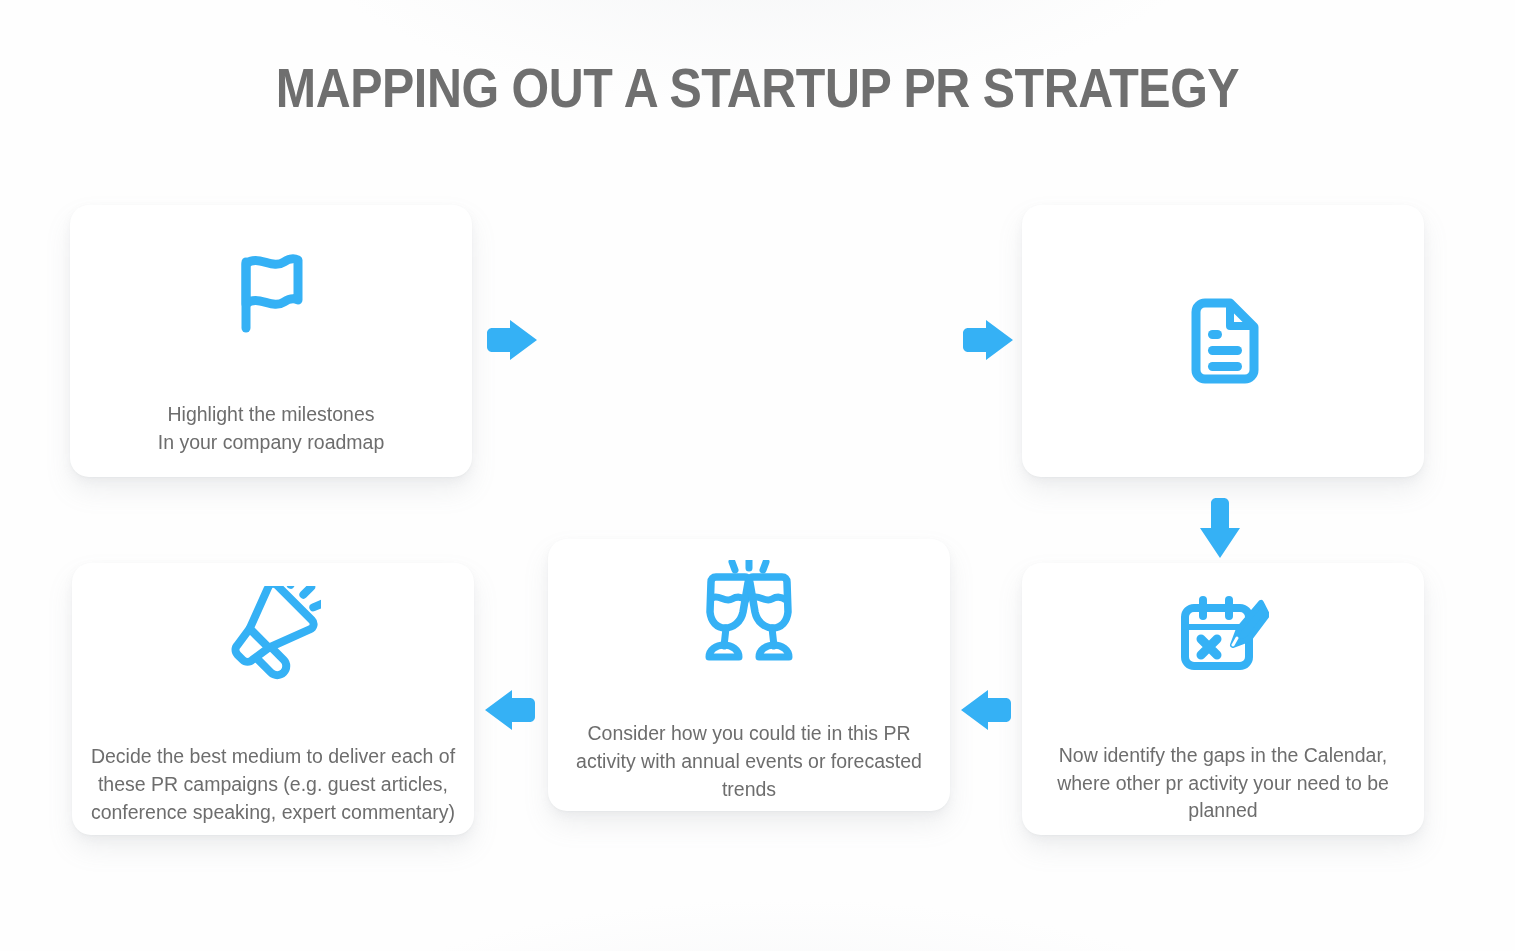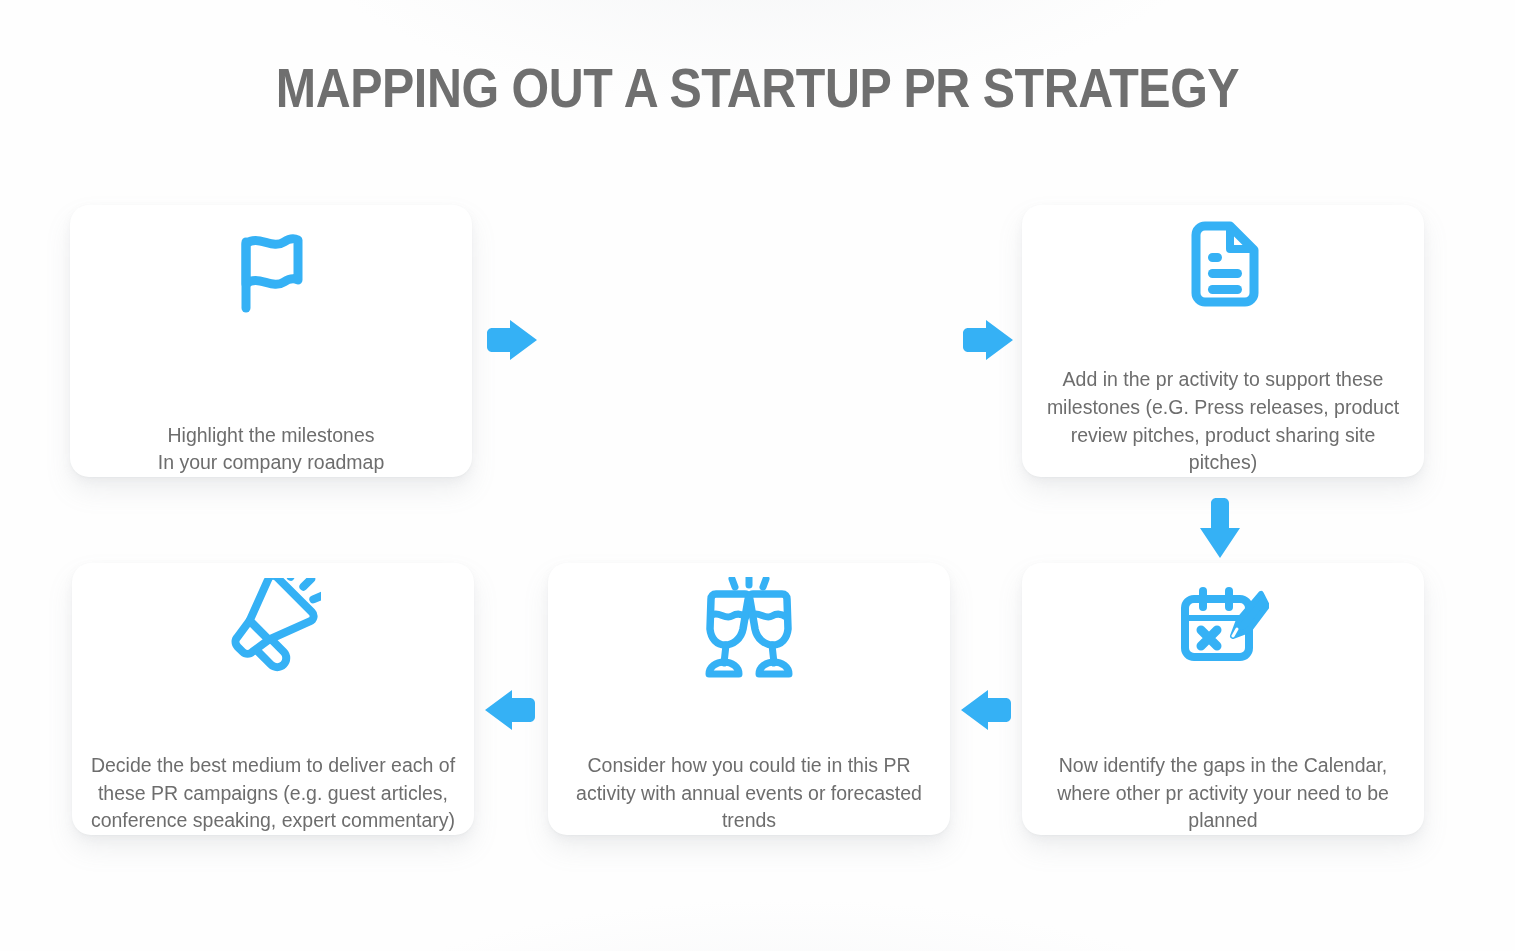--- a/index.html
+++ b/index.html
@@ -49,21 +49,21 @@
     height: 272px;
     background: #ffffff;
     border-radius: 19px;
     box-shadow:
       0 14px 26px rgba(140, 145, 155, 0.13),
       0 4px 10px rgba(140, 145, 155, 0.07),
       0 1px 2px rgba(140, 145, 155, 0.06);
     display: flex;
     flex-direction: column;
     align-items: center;
-    justify-content: space-between;
+    justify-content: center;
     box-sizing: border-box;
     gap: 44px;
   }
 
   .card .icon-wrap {
     display: flex;
     align-items: center;
     justify-content: center;
     height: 126px;
     width: 100%;
@@ -78,21 +78,21 @@
     white-space: pre-line;
     font-weight: normal;
   }
 
   
   #card-0 { left: 70px;   top: 205px; }
   #card-1 { left: 548px;  top: 205px; }
   #card-2 { left: 1022px; top: 205px; }
   
   #card-3 { left: 1022px; top: 563px; }
-  #card-4 { left: 548px;  top: 563px; }
+  #card-4 { left: 548px;  top: 539px; }
   #card-5 { left: 72px;   top: 563px; }
 
   
   #card-0 .icon-wrap { height: 132px; }
   #card-1 .icon-wrap { height: 132px; }
   #card-2 .icon-wrap { height: 122px; }
   #card-3 .icon-wrap { height: 125px; }
   #card-4 .icon-wrap { height: 130px; }
   #card-5 .icon-wrap { height: 128px; }
 
@@ -132,21 +132,20 @@
     <div class="icon-wrap">
       <svg class="ico" width="74" height="86" viewBox="0 0 74 86" fill="none">
         <path d="M10 14 C10 9, 14 5, 19 5 L44 5 L68 29 L68 72 C68 77, 64 81, 59 81
                  L19 81 C14 81, 10 77, 10 72 Z" stroke="#35b1f5" stroke-width="9" stroke-linejoin="round" fill="none"></path>
         <path d="M44 6 L44 28 L66 28" stroke="#35b1f5" stroke-width="8" stroke-linejoin="round" fill="none"></path>
         <rect x="22" y="32" width="14" height="9" rx="4.5" fill="#35b1f5"></rect>
         <rect x="22" y="48" width="34" height="9" rx="4.5" fill="#35b1f5"></rect>
         <rect x="22" y="64" width="34" height="9" rx="4.5" fill="#35b1f5"></rect>
       </svg>
     </div>
-    <div class="card-text">Add in the pr activity to support these milestones (e.G. Press releases, product review pitches, product sharing site pitches)</div>
   </div>
 
   <div class="card" id="card-3">
     <div class="icon-wrap">
       <svg class="ico" width="92" height="84" viewBox="0 0 92 84" fill="none">
         <path d="M8 24 C8 19, 12 15, 17 15 L63 15 C68 15, 72 19, 72 24
                  L72 64 C72 69, 68 73, 63 73 L17 73 C12 73, 8 69, 8 64 Z" stroke="#35b1f5" stroke-width="8" fill="none"></path>
         <path d="M8 34 L72 34" stroke="#35b1f5" stroke-width="6" stroke-linecap="round"></path>
         <path d="M26 7 L26 23" stroke="#35b1f5" stroke-width="8" stroke-linecap="round"></path>
         <path d="M52 7 L52 23" stroke="#35b1f5" stroke-width="8" stroke-linecap="round"></path>

